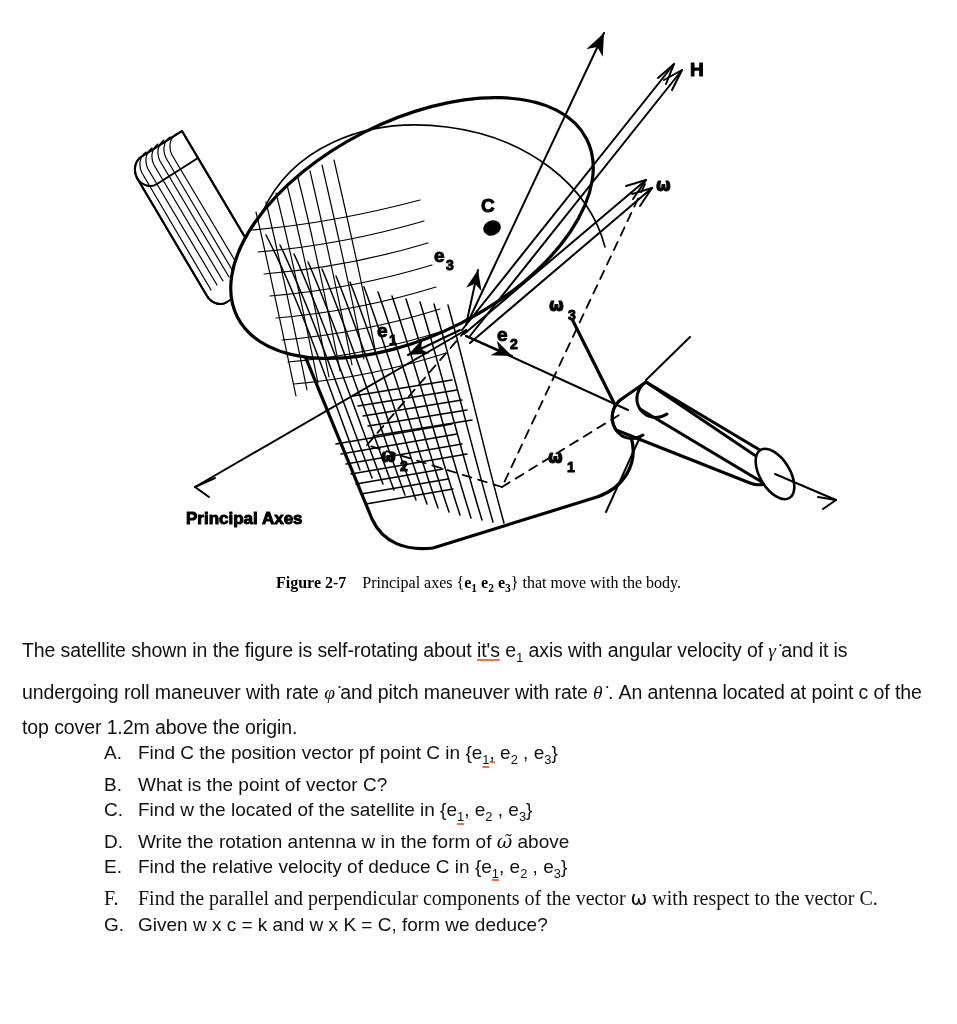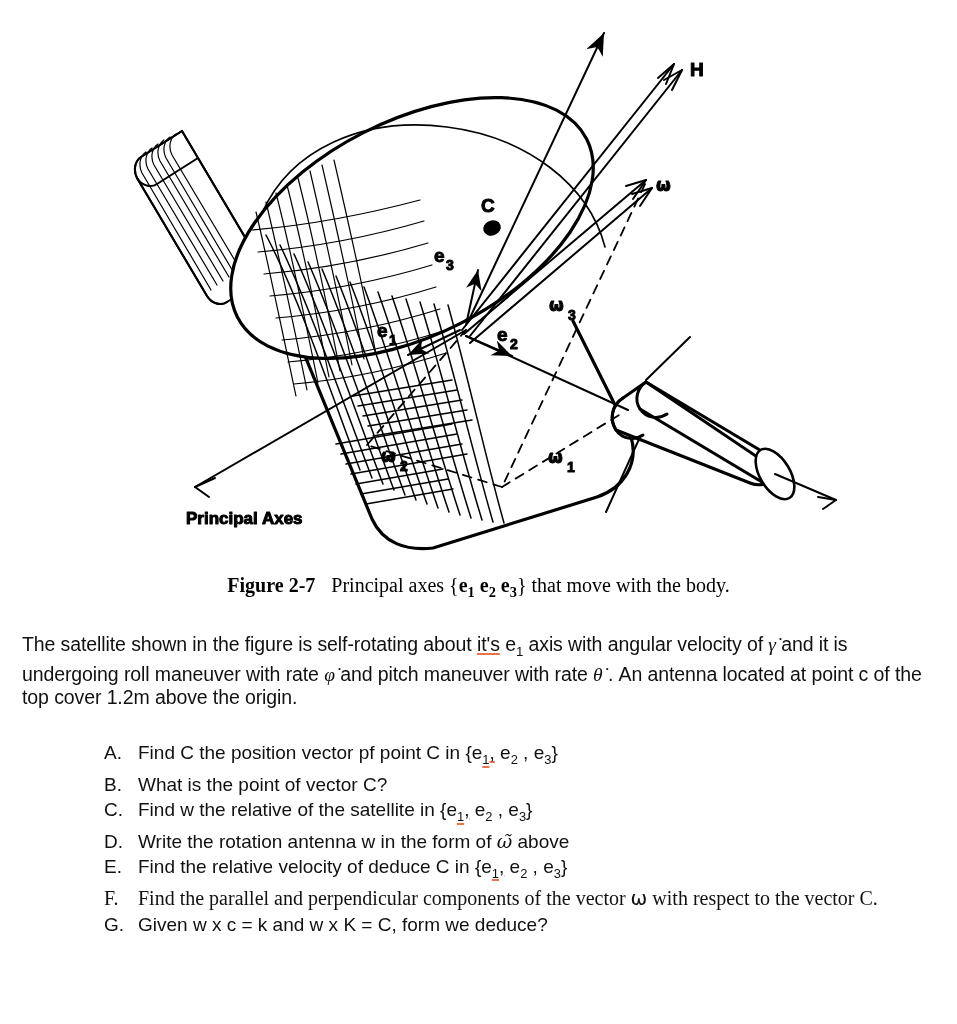--- a/index.html
+++ b/index.html
@@ -55,38 +55,38 @@
   }
 
   
   #caption {
     position: absolute;
     left: 0;
     top: 574px;
     width: 957px;
     text-align: center;
     font-family: "Liberation Serif", serif;
-    font-size: 20px;
+    font-size: 16px;
     color: #000;
     white-space: nowrap;
   }
   #caption .cap-num { font-weight: bold; }
   #caption .cap-gap { display: inline-block; width: 16px; }
   #caption .bvec { font-weight: bold; }
   #caption sub { font-size: 0.72em; }
 
   
   #prose {
     position: absolute;
     left: 22px;
     top: 633px;
     width: 900px;
     font-family: "Liberation Sans", sans-serif;
     font-size: 19.5px;
-    line-height: 22px;
+    line-height: 34px;
     color: #111;
     letter-spacing: -0.1px;
   }
   #prose .ital { font-family: "Liberation Serif", serif; font-style: italic; }
   #prose sub { font-size: 0.68em; }
   .spell {
     text-decoration: underline;
     text-decoration-color: #e8744a;
     text-decoration-thickness: 2px;
     text-underline-offset: 2px;
@@ -342,21 +342,21 @@
     <div class="qrow">
       <span class="qmark">A.</span>
       <span class="qtext"><span>Find C the position vector pf point C in {e</span><sub class="spell">1</sub><span class="spell">,</span><span> e</span><sub>2</sub><span> , e</span><sub>3</sub><span>}</span></span>
     </div>
     <div class="qrow">
       <span class="qmark">B.</span>
       <span class="qtext"><span>What is the point of vector C?</span></span>
     </div>
     <div class="qrow">
       <span class="qmark">C.</span>
-      <span class="qtext"><span>Find w the relative of the satellite in {e</span><sub class="spell">1</sub><span class="spell">,</span><span> e</span><sub>2</sub><span> , e</span><sub>3</sub><span>}</span></span>
+      <span class="qtext"><span>Find w the located of the satellite in {e</span><sub class="spell">1</sub><span class="spell">,</span><span> e</span><sub>2</sub><span> , e</span><sub>3</sub><span>}</span></span>
     </div>
     <div class="qrow">
       <span class="qmark">D.</span>
       <span class="qtext"><span>Write the rotation antenna w in the form of </span><span class="tilde-w">ω̃</span><span> above</span></span>
     </div>
     <div class="qrow">
       <span class="qmark">E.</span>
       <span class="qtext"><span>Find the relative velocity of deduce C in {e</span><sub class="spell">1</sub><span class="spell">,</span><span> e</span><sub>2</sub><span> , e</span><sub>3</sub><span>}</span></span>
     </div>
     <div class="qrow serif">

